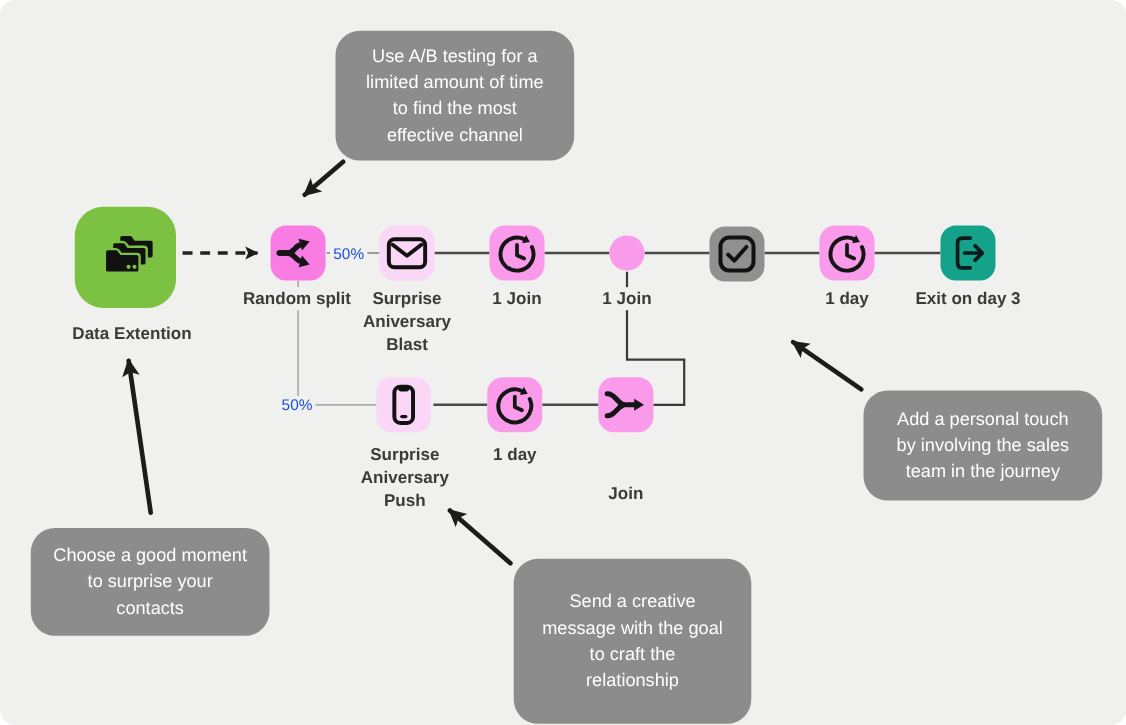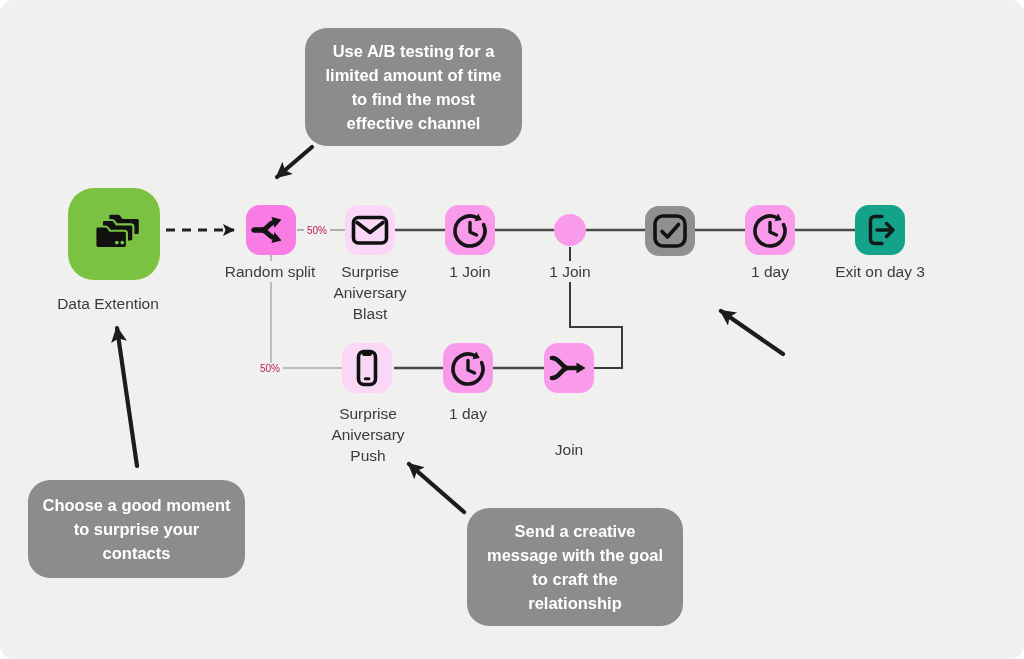--- a/index.html
+++ b/index.html
@@ -8,24 +8,24 @@
   .node{position:absolute;width:50px;height:50px;border-radius:14px;z-index:2;display:flex;align-items:center;justify-content:center;box-sizing:border-box;}
   .node svg{display:block;}
   .big-node{position:absolute;width:92px;height:92px;border-radius:26px;z-index:2;display:flex;align-items:center;justify-content:center;}
   .dot{position:absolute;width:32px;height:32px;border-radius:50%;z-index:2;}
   .bg-green{background:#7CC242;}
   .bg-hotpink{background:#F87CE4;}
   .bg-pink{background:#F99BEA;}
   .bg-lightpink{background:#FBD7F7;}
   .bg-graynode{background:#909090;}
   .bg-teal{background:#14A38A;}
-  .node-label{position:absolute;transform:translateX(-50%);z-index:3;color:#3B3B3B;font-weight:400;font-size:15.5px;line-height:21px;text-align:center;white-space:pre-line;}
+  .node-label{position:absolute;transform:translateX(-50%);z-index:3;color:#3B3B3B;font-weight:700;font-size:15.5px;line-height:21px;text-align:center;white-space:pre-line;}
   .label-bg{background:#F0F0EF;padding:0 3px;}
-  .pct{position:absolute;transform:translate(-50%,-50%);z-index:3;background:#F0F0EF;color:#be185d;font-size:10px;font-weight:400;padding:0 3px;}
-  .callout{position:absolute;z-index:4;background:#8C8C8C;border-radius:22px;color:#FFFFFF;font-weight:700;font-size:16.5px;line-height:24px;text-align:center;display:flex;align-items:center;justify-content:center;white-space:pre-line;box-sizing:border-box;padding:10px 8px;}
+  .pct{position:absolute;transform:translate(-50%,-50%);z-index:3;background:#F0F0EF;color:#1d4ed8;font-size:14px;font-weight:400;padding:0 3px;}
+  .callout{position:absolute;z-index:4;background:#8C8C8C;border-radius:22px;color:#FFFFFF;font-weight:400;font-size:16.5px;line-height:24px;text-align:center;display:flex;align-items:center;justify-content:center;white-space:pre-line;box-sizing:border-box;padding:10px 8px;}
 </style>
 </head>
 <body>
 
 <div class="canvas">
 
   <svg class="lines" viewBox="0 0 1024 659">
     <defs>
       <marker id="dashArrow" markerUnits="userSpaceOnUse" markerWidth="14" markerHeight="14" refX="11" refY="6" orient="auto">
         <path d="M0,0 L12,6 L0,12 L2.5,6 Z" fill="#1C1C1C"></path>
@@ -62,21 +62,21 @@
     <svg width="66" height="66" viewBox="0 0 92 92">
       <g fill="#111111" stroke="#7CC242" stroke-width="3">
         <path transform="translate(38,14)" d="M0,30 V7 Q0,3.5 3.5,3.5 H14 Q16.5,3.5 18,6 L20.5,9.5 H40.5 Q44,9.5 44,13 V30 Q44,33.5 40.5,33.5 H3.5 Q0,33.5 0,30 Z"></path>
         <path transform="translate(29,23)" d="M0,30 V7 Q0,3.5 3.5,3.5 H14 Q16.5,3.5 18,6 L20.5,9.5 H40.5 Q44,9.5 44,13 V30 Q44,33.5 40.5,33.5 H3.5 Q0,33.5 0,30 Z"></path>
         <path transform="translate(20,32)" d="M0,30 V7 Q0,3.5 3.5,3.5 H14 Q16.5,3.5 18,6 L20.5,9.5 H40.5 Q44,9.5 44,13 V30 Q44,33.5 40.5,33.5 H3.5 Q0,33.5 0,30 Z"></path>
       </g>
       <circle cx="50" cy="58" r="2.6" fill="#7CC242" stroke="none"></circle>
       <circle cx="57.5" cy="58" r="2.6" fill="#7CC242" stroke="none"></circle>
     </svg>
   </div>
-  <div class="node-label" style="left:108px;top:293px;">Data Extention</div>
+  <div class="node-label" style="left:120px;top:293px;">Data Extention</div>
 
   <div class="node bg-hotpink" style="left:246px;top:205px;">
     <svg width="50" height="50" viewBox="0 0 50 50">
       <path d="M8,25 H15 C21,25 21,20.5 26,18" stroke="#151515" stroke-width="5" stroke-linecap="round" fill="none"></path>
       <path d="M8,25 H15 C21,25 21,29.5 26,32" stroke="#151515" stroke-width="5" stroke-linecap="round" fill="none"></path>
       <path d="M35.5,14.5 L25.5,12 L28.5,22.8 Z" fill="#151515"></path>
       <path d="M35.5,35.5 L25.5,38 L28.5,27.2 Z" fill="#151515"></path>
     </svg>
   </div>
   <div class="node-label label-bg" style="left:270px;top:261px;">Random split</div>
@@ -166,20 +166,25 @@
     <span>Use A/B testing for a
 limited amount of time
 to find the most
 effective channel</span>
   </div>
   <div class="callout" style="left:28px;top:480px;width:217px;height:98px;">
     <span>Choose a good moment
 to surprise your
 contacts</span>
   </div>
-  <div class="callout" style="left:467px;top:508px;width:216px;height:118px;">
+  <div class="callout" style="left:467px;top:508px;width:216px;height:150px;">
     <span>Send a creative
 message with the goal
 to craft the
 relationship</span>
   </div>
+  <div class="callout" style="left:785px;top:355px;width:217px;height:100px;">
+    <span>Add a personal touch
+by involving the sales
+team in the journey</span>
+  </div>
 
 </div>
 
 </body></html>

